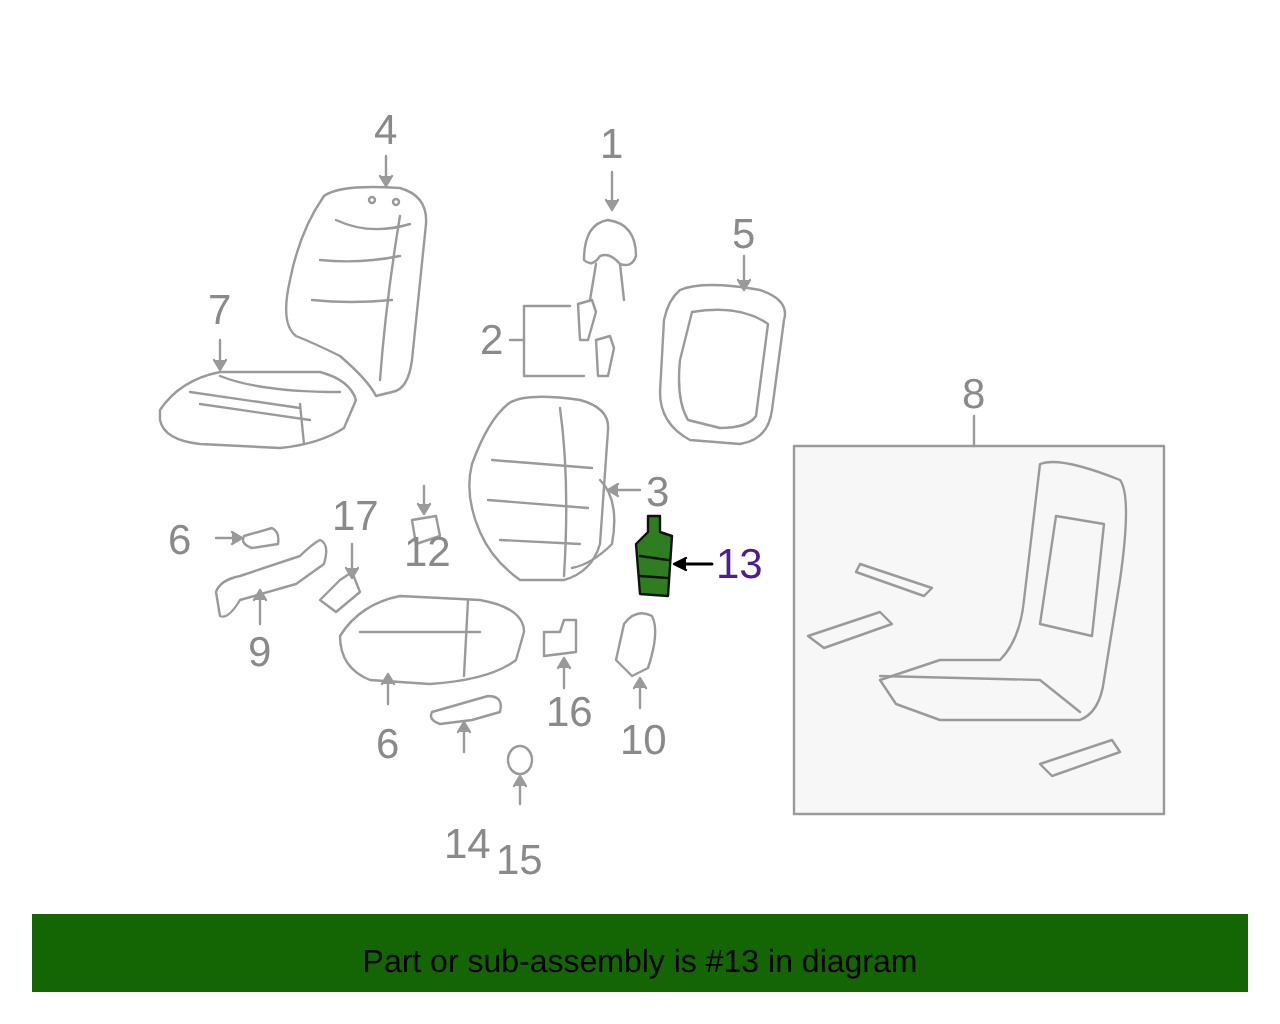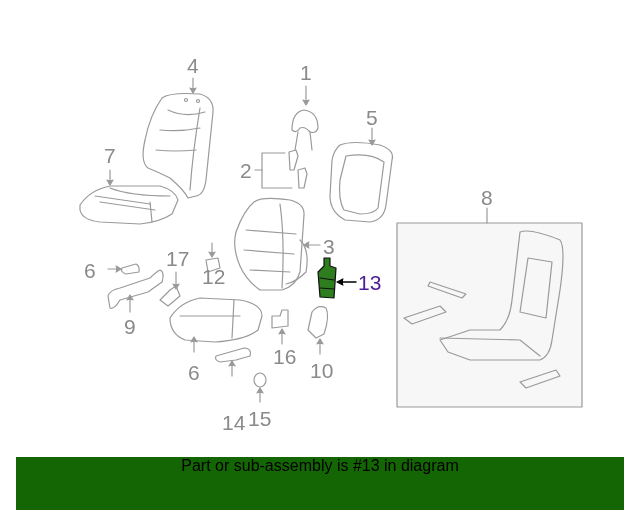--- a/index.html
+++ b/index.html
@@ -1,20 +1,20 @@
 <!DOCTYPE html>
 <html><head>
 <meta charset="utf-8">
 <style>
   html, body { margin:0; padding:0; background:#ffffff; }
   body { width:640px; height:512px; position:relative; overflow:hidden; font-family:"Liberation Sans", sans-serif; }
   #diagram { position:absolute; left:0; top:0; width:640px; height:450px; }
   .callout { position:absolute; font-family:"Liberation Sans", sans-serif; font-size:21px; color:#8a8a8a; line-height:1; }
   .callout.active { color:#4c1d95; }
-  .banner { position:absolute; left:16px; top:457px; width:608px; height:53px; background:#146605; color:#000; text-align:center; font-size:16px; line-height:18px; padding-top:0; box-sizing:border-box; }
+  .banner { position:absolute; left:16px; top:457px; width:608px; height:39px; background:#146605; color:#000; text-align:center; font-size:16px; line-height:18px; padding-top:16px; box-sizing:border-box; }
   .banner div { white-space:nowrap; }
 </style>
 </head>
 <body>
 
 <div id="diagram">
   <svg width="640" height="450" viewBox="0 0 640 450" fill="none" stroke="#9a9a9a" stroke-width="1.2" stroke-linejoin="round" stroke-linecap="round">
 
     <g>
       <path d="M162 98 Q170 92 200 94 Q214 98 213 112 L206 180 Q204 195 196 196 L188 198 Q184 190 170 178 Q158 172 148 168 Q140 162 145 140 Q150 115 162 98 Z"></path>
@@ -157,18 +157,18 @@
   <span class="callout" style="left:202px;top:218px;margin-top:48px;">12</span>
   <span class="callout" style="left:323px;top:236px;">3</span>
   <span class="callout" style="left:166px;top:248px;">17</span>
   <span class="callout" style="left:84px;top:260px;">6</span>
   <span class="callout active" style="left:358px;top:272px;">13</span>
   <span class="callout" style="left:124px;top:316px;">9</span>
   <span class="callout" style="left:273px;top:346px;">16</span>
   <span class="callout" style="left:188px;top:362px;">6</span>
   <span class="callout" style="left:310px;top:360px;">10</span>
   <span class="callout" style="left:222px;top:380px;margin-top:32px;">14</span>
-  <span class="callout" style="left:248px;top:408px;">15</span>
+  <span class="callout" style="left:248px;top:420px;">15</span>
 </div>
 
 <div class="banner">
   <div>Part or sub-assembly is #13 in diagram</div>
 </div>
 
 </body></html>

